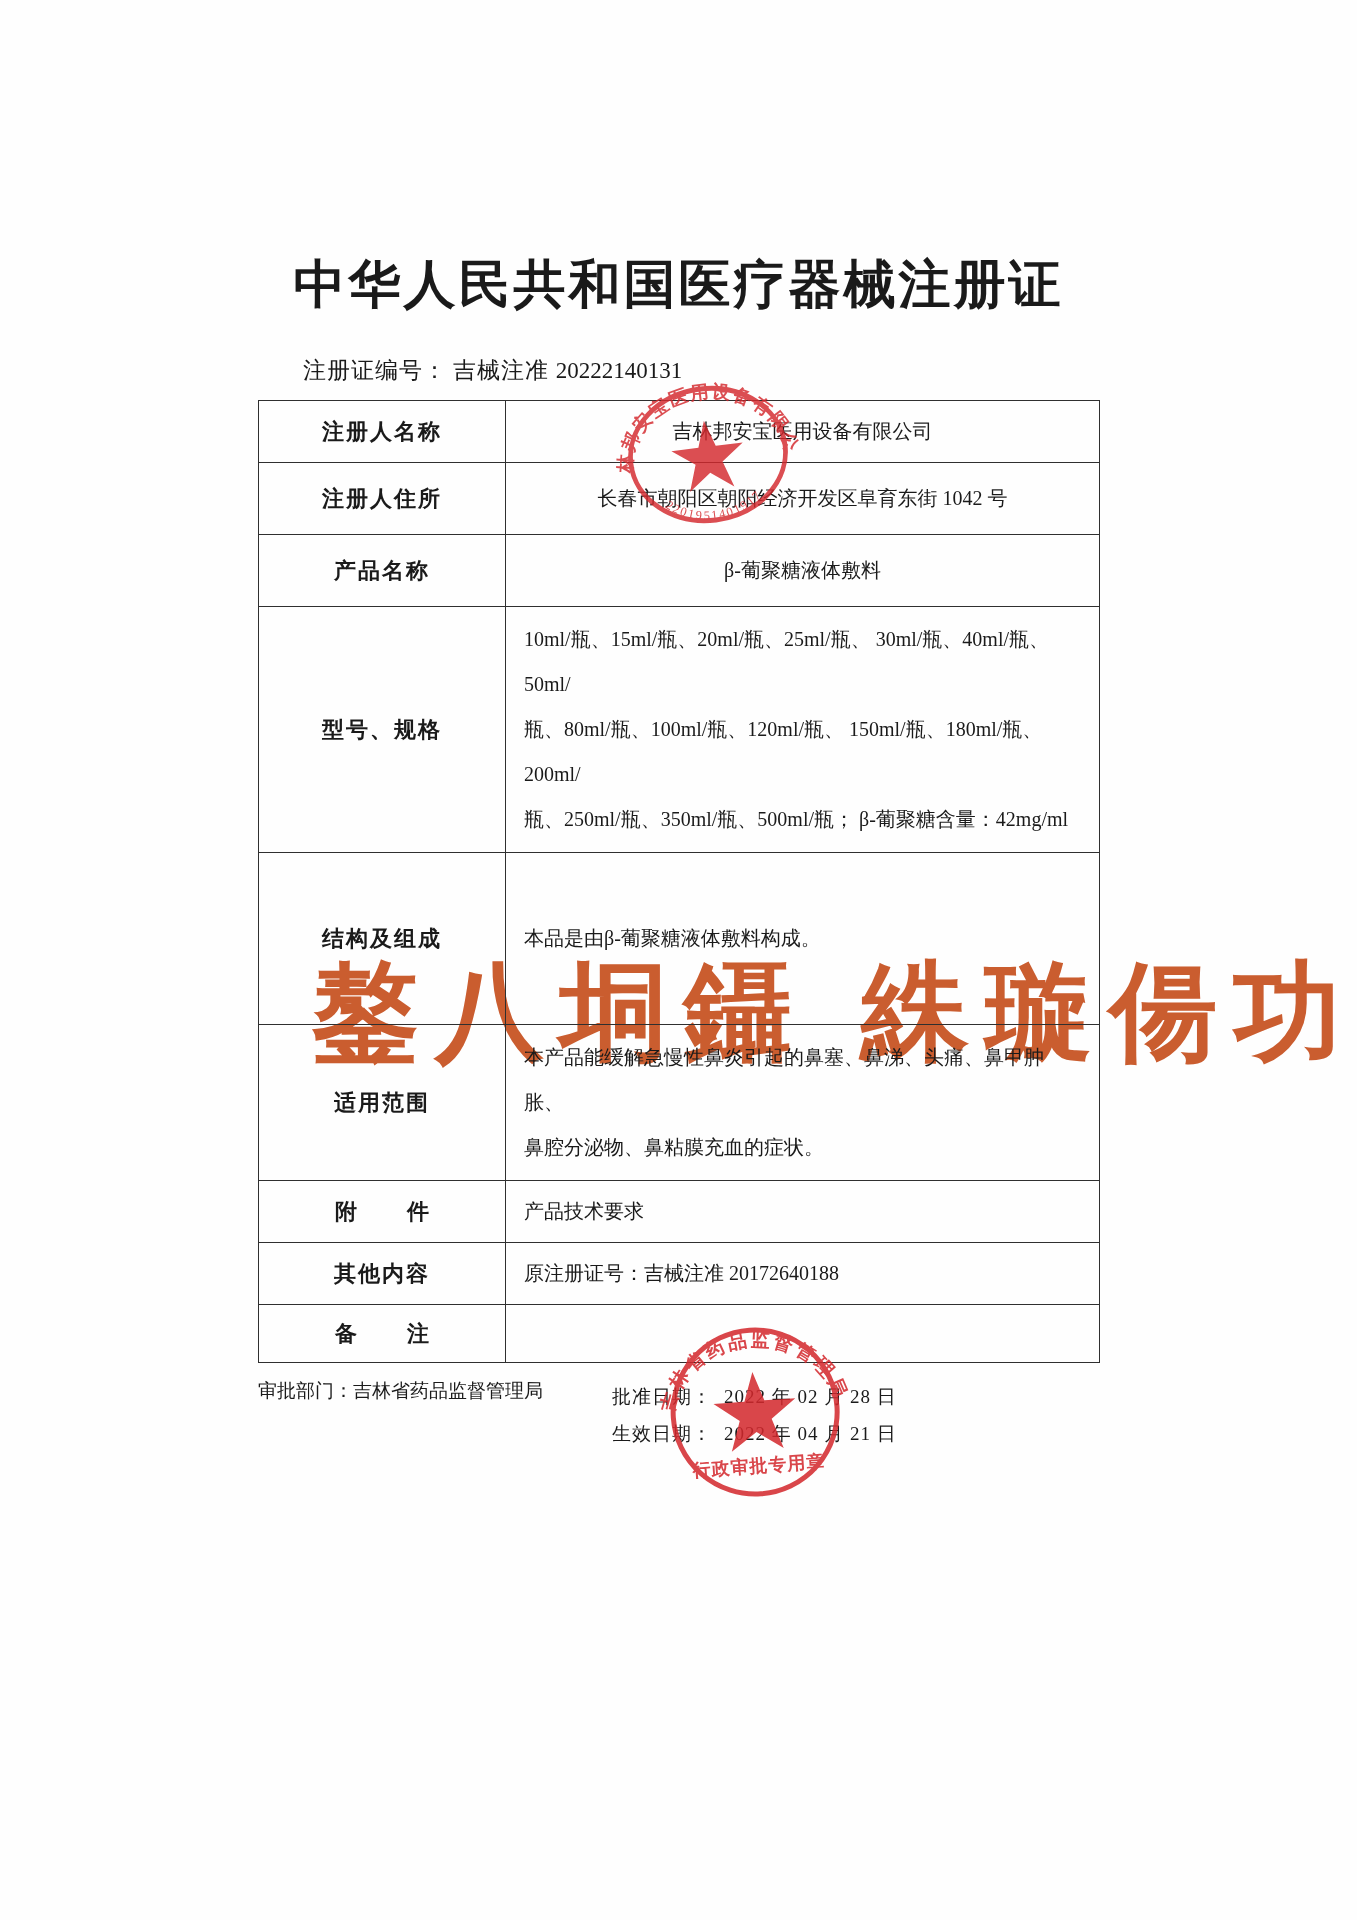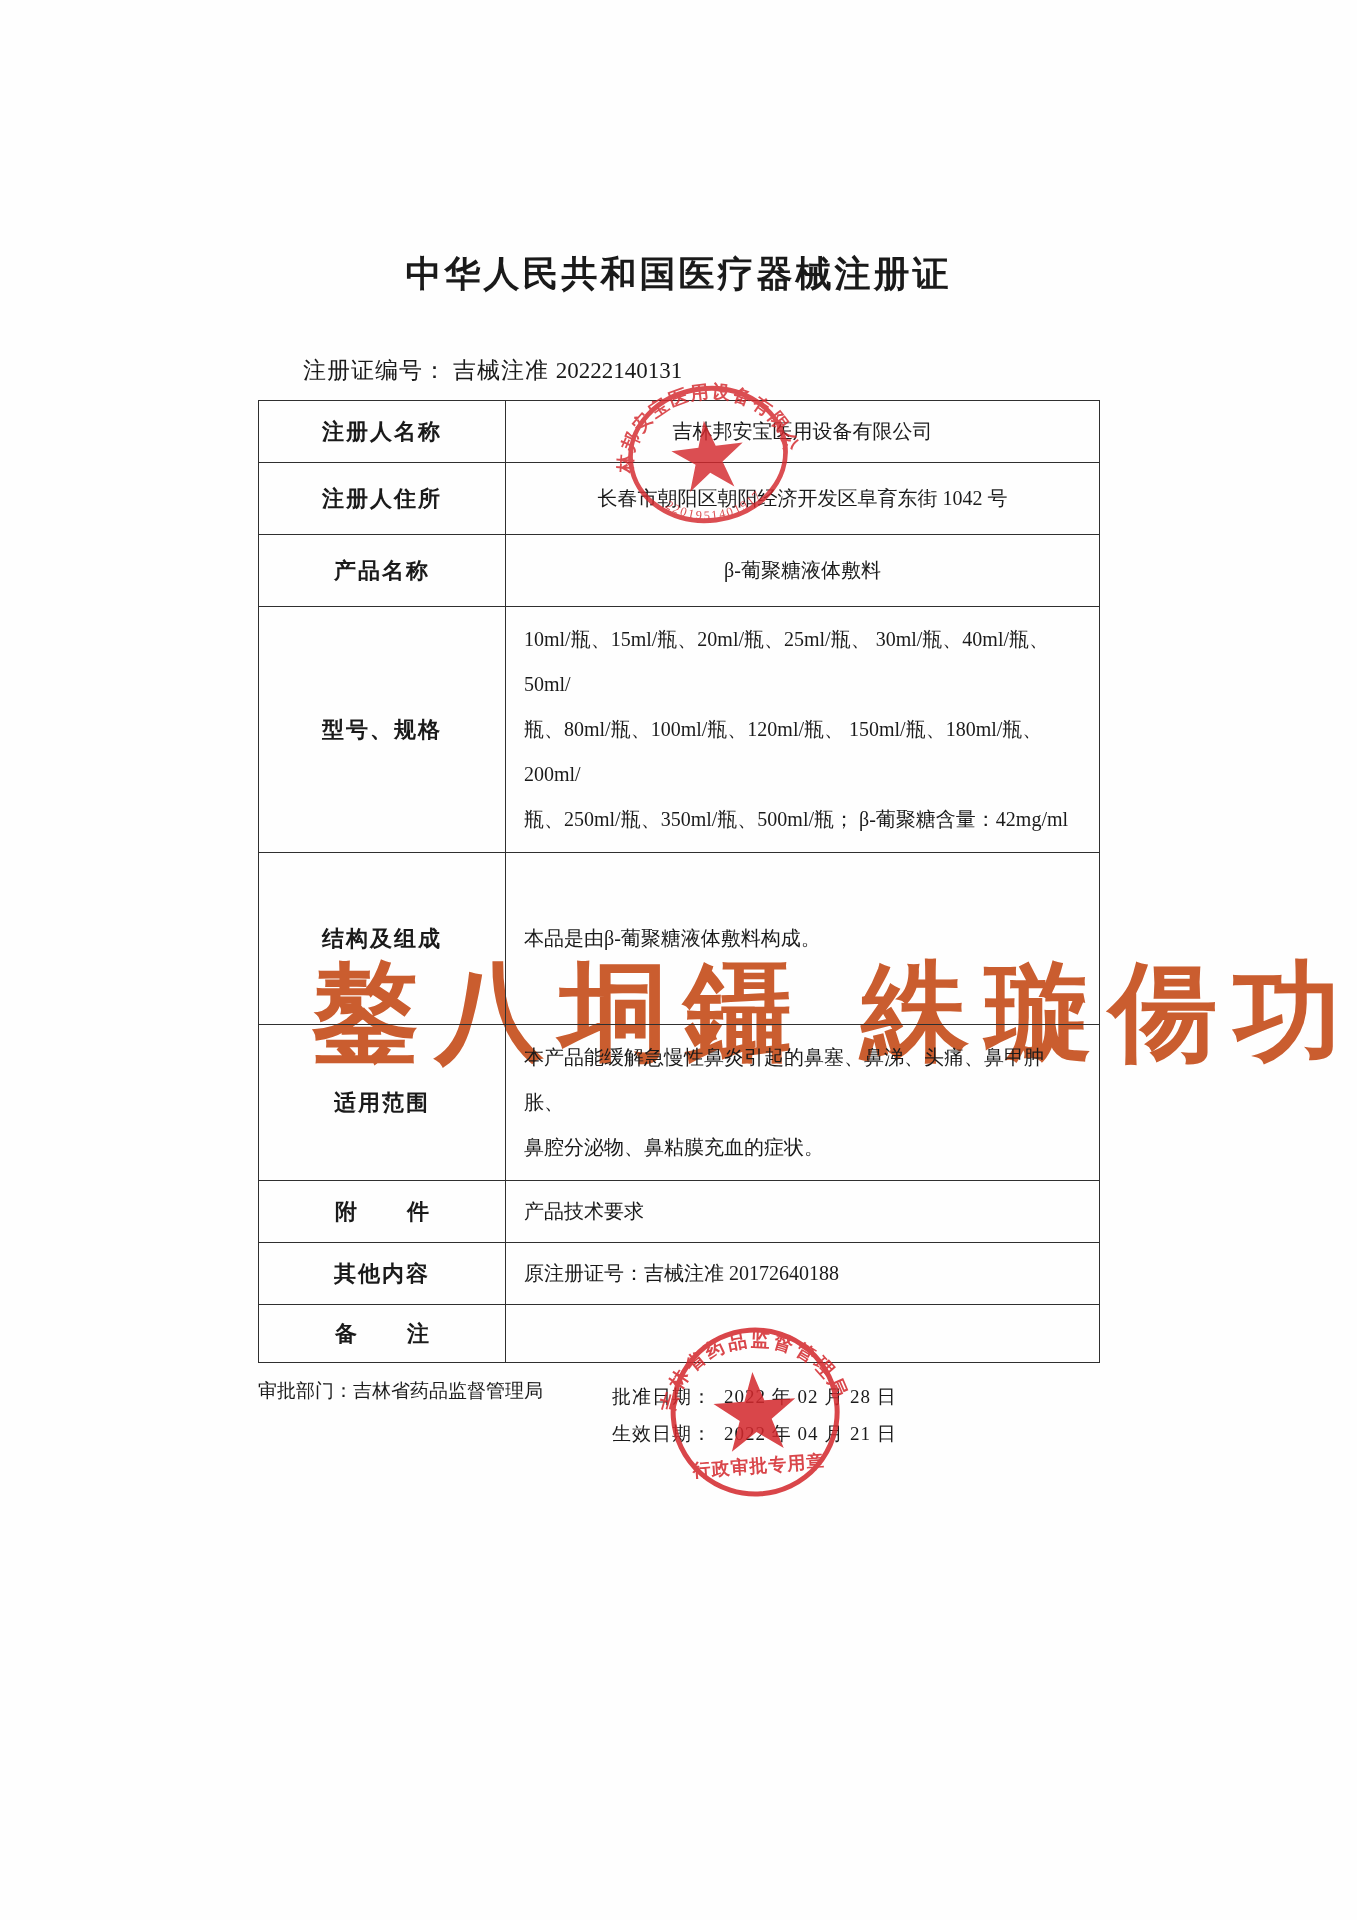--- a/index.html
+++ b/index.html
@@ -41,21 +41,21 @@
     opacity: .85;
   }
 
   
   .doc-title {
     position: absolute;
     top: 250px;
     left: 0;
     width: 100%;
     text-align: center;
-    font-size: 36px;
+    font-size: 52px;
     font-weight: 700;
     letter-spacing: 3px;
     font-family: "DejaVu Sans", "Liberation Sans", sans-serif;
     z-index: 4;
   }
 
   
   .reg-no {
     position: absolute;
     top: 355px;

